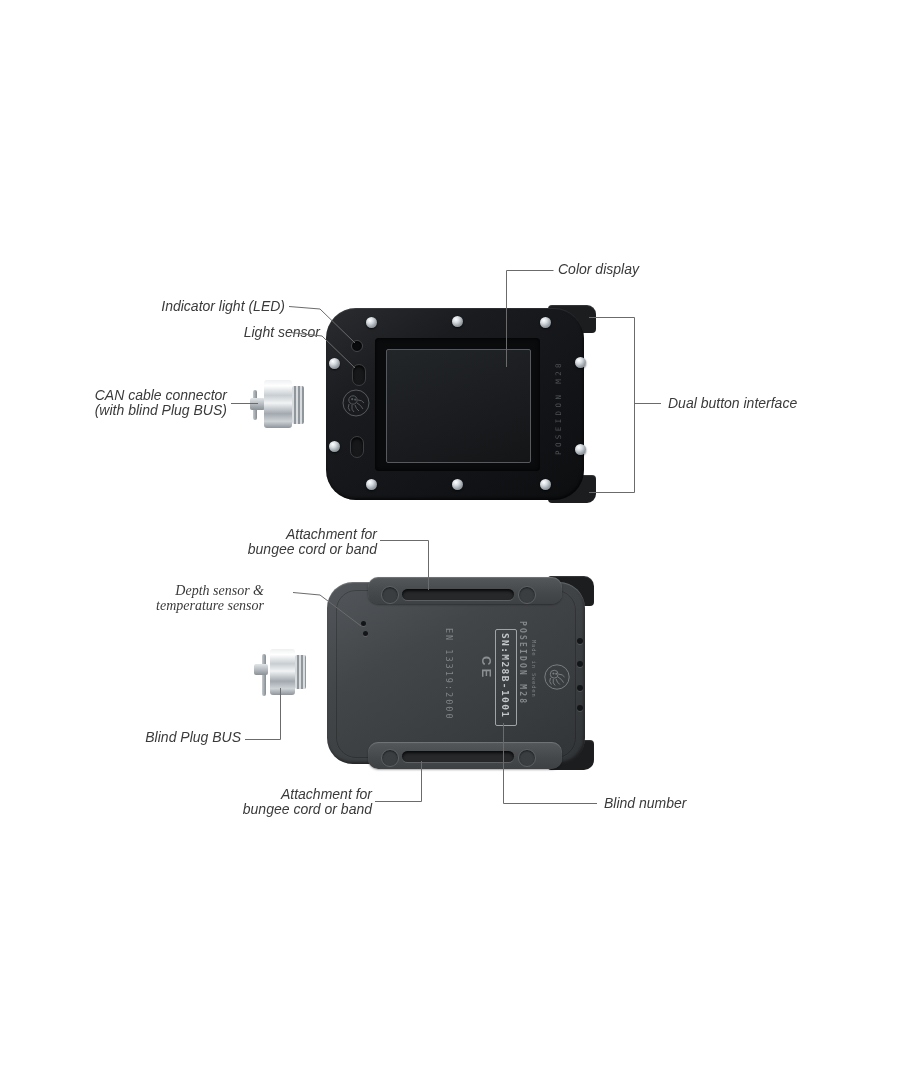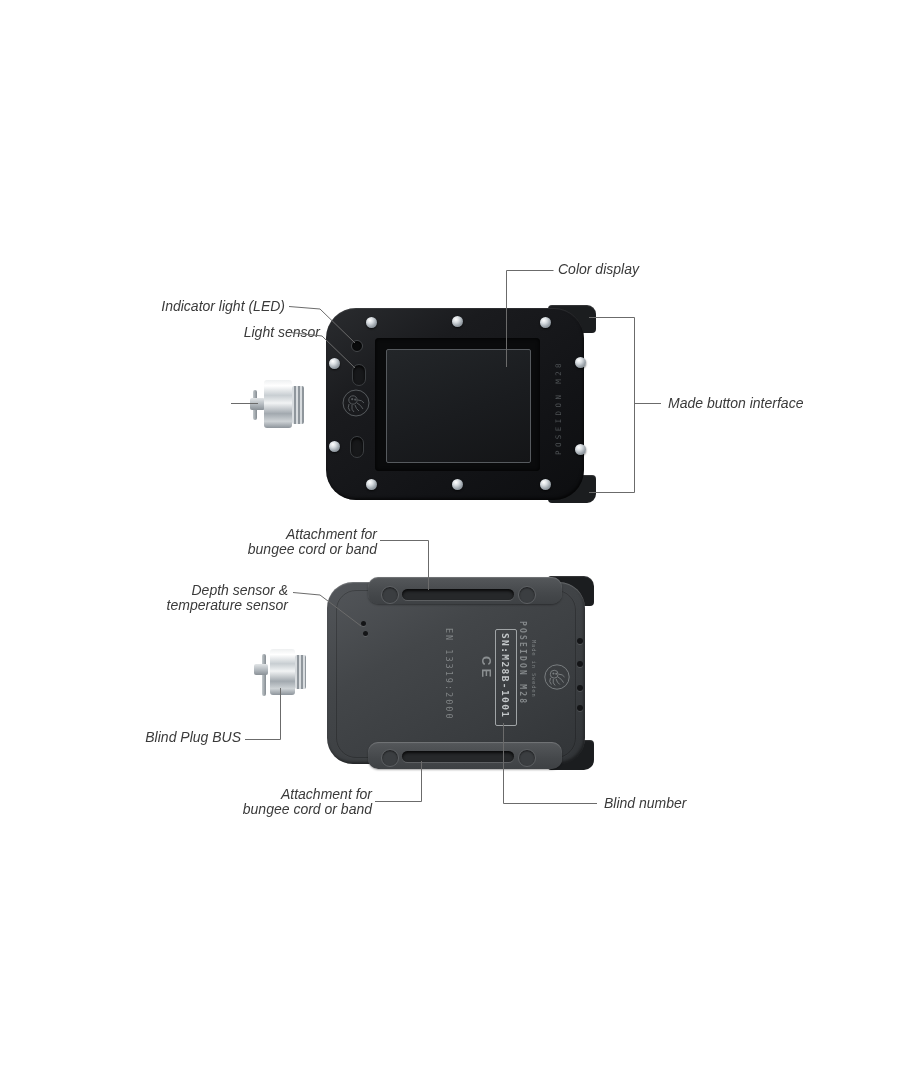--- a/index.html
+++ b/index.html
@@ -117,29 +117,33 @@
 
   <div class="label" style="left:558px;top:262px;text-align:right;">
     <span>Color display</span>
   </div>
   <div class="label r" style="right:615px;top:299px;">
     <span>Indicator light (LED)</span>
   </div>
   <div class="label r" style="right:580px;top:325px;">
     <span>Light sensor</span>
   </div>
+  <div class="label c" style="right:673px;top:388px;">
+    <div>CAN cable connector</div>
+    <div>(with blind Plug BUS)</div>
+  </div>
   <div class="label" style="left:668px;top:396px;">
-    <span>Made button interface</span>
+    <span>Dual button interface</span>
   </div>
 
   <div class="label r" style="right:523px;top:527px;">
     <div>Attachment for</div>
     <div>bungee cord or band</div>
   </div>
-  <div class="label r" style="right:612px;top:583px;">
+  <div class="label r" style="right:636px;top:583px;font-family:Liberation Serif, serif;">
     <div>Depth sensor &amp;</div>
     <div>temperature sensor</div>
   </div>
   <div class="label r" style="right:659px;top:730px;">
     <span>Blind Plug BUS</span>
   </div>
   <div class="label r" style="right:528px;top:787px;">
     <div>Attachment for</div>
     <div>bungee cord or band</div>
   </div>

